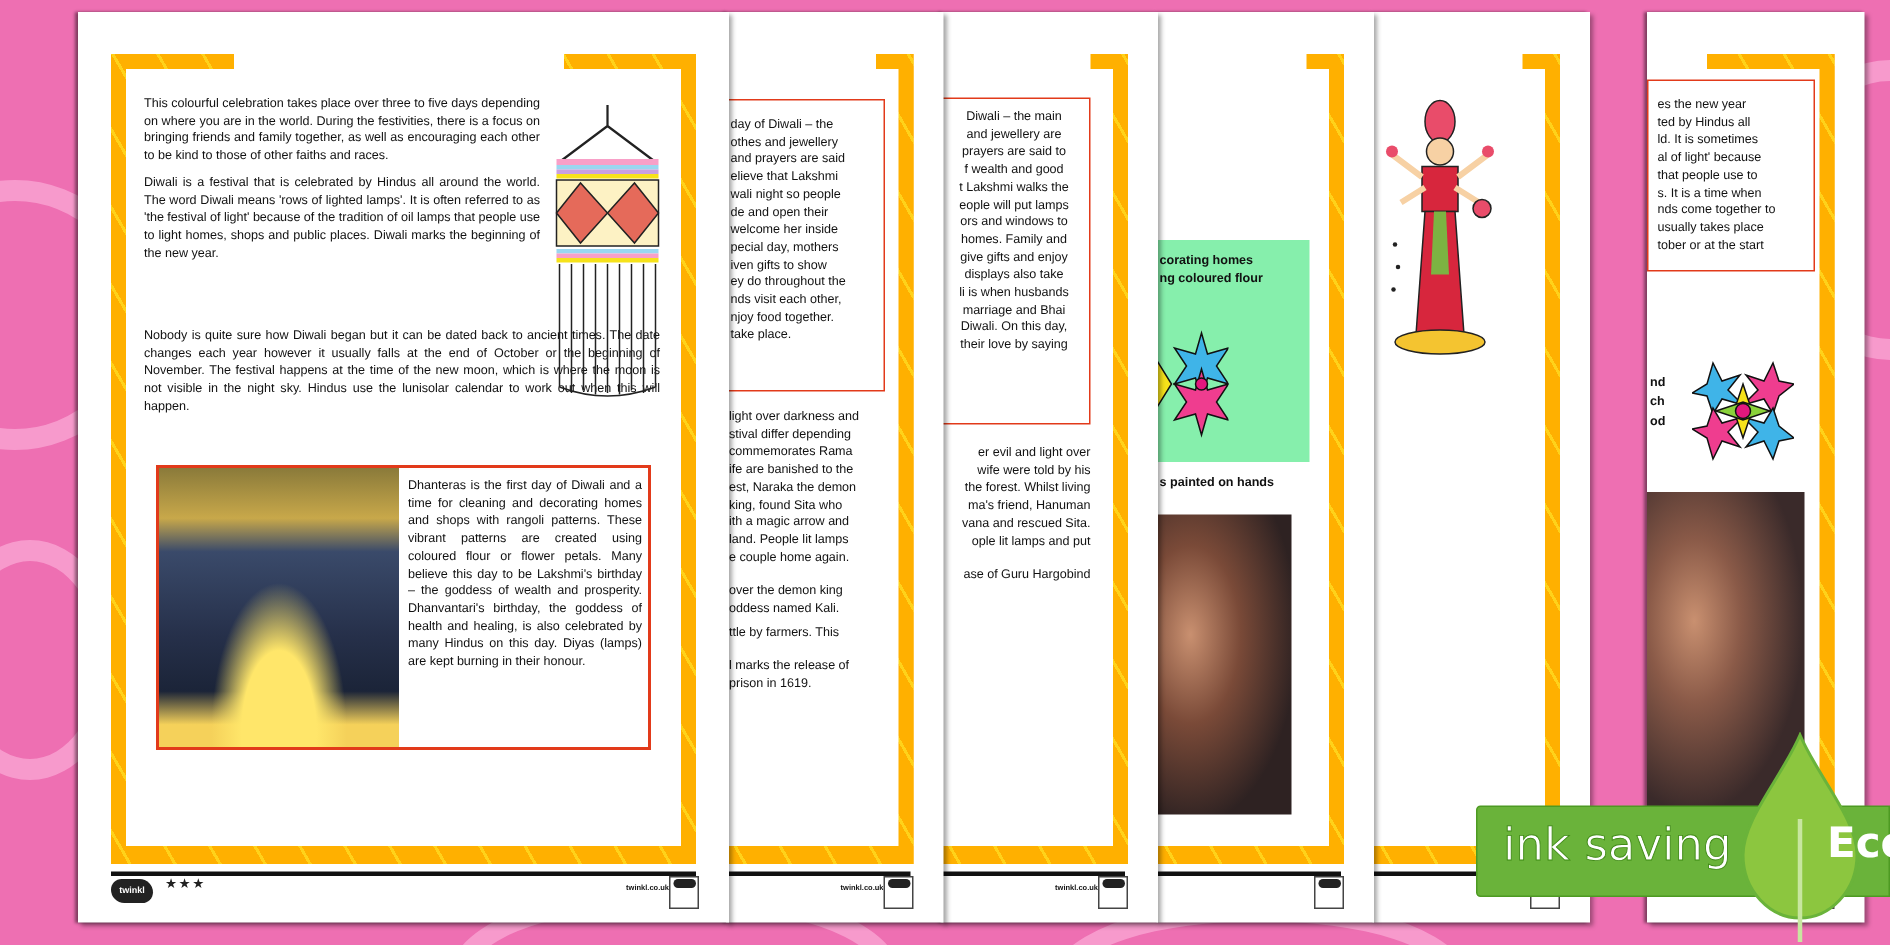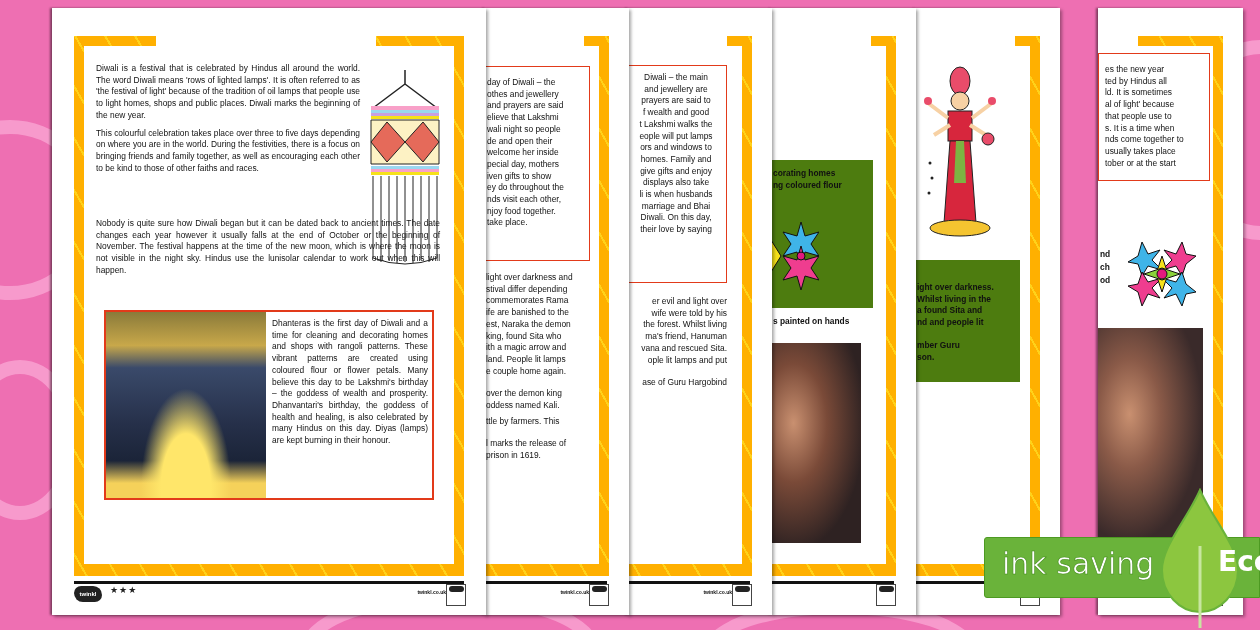--- a/index.html
+++ b/index.html
@@ -45,21 +45,21 @@
   }
   .stars { position: absolute; left: 58px; top: 577px; font-size: 9px; color: #222; letter-spacing: 1px; }
   .site { position: absolute; right: 40px; top: 581px; font-family: "Liberation Sans", sans-serif; font-size: 5px; font-weight: bold; color: #111; }
   .badge {
     position: absolute; right: 20px; top: 576px; width: 20px; height: 22px;
     border: 1px solid #444; background: #fff; font-size: 4px; text-align: center;
     font-family: "Liberation Sans", sans-serif; line-height: 6px; padding-top: 1px;
   }
   .badge .cloud { display: block; margin: 0 auto; width: 15px; height: 6px; background: #222; border-radius: 4px; }
   .red-box { position: absolute; border: 1.5px solid #e23a1a; background: #fff; }
-  .peach-box { position: absolute; background: #4d7c0f; }
+  .peach-box { position: absolute; background: #86efac; }
   .eco-banner {
     position: absolute; left: 984px; top: 537px; width: 276px; height: 61px;
     background: #6ab33a; border: 1px solid #4d9a22; border-radius: 3px 0 0 3px;
   }
   .eco-text {
     position: absolute; left: 1002px; top: 546px;
     font-family: "DejaVu Sans", sans-serif; font-size: 30px; color: #fff;
     -webkit-text-stroke: 0.6px #3f8a15;
   }
   .eco-leaf { position: absolute; left: 1160px; top: 488px; width: 80px; height: 140px; }
@@ -133,31 +133,20 @@
     <circle cx="8" cy="38" r="4" fill="#e94c6a"></circle>
       <circle cx="72" cy="38" r="4" fill="#e94c6a"></circle>
     <circle cx="68" cy="76" r="6" fill="#e94c6a" stroke="#222"></circle>
     <path d="M30 78 L24 160 L56 160 L50 78 Z" fill="#d7263d" stroke="#222"></path>
     <path d="M36 78 L34 120 L46 120 L44 78 Z" fill="#7cb342"></path>
     <ellipse cx="40" cy="165" rx="30" ry="8" fill="#f4c430" stroke="#222"></ellipse>
     <circle cx="10" cy="100" r="1.5" fill="#222"></circle>
       <circle cx="12" cy="115" r="1.5" fill="#222"></circle>
       <circle cx="9" cy="130" r="1.5" fill="#222"></circle>
   </svg>
-  <div class="peach-box" style="left:0;top:252px;width:105px;height:122px;">
-    <div class="page-text" style="padding:22px 4px 0 2px;font-weight:bold;">
-      <div>ight over darkness.</div>
-      <div>Whilst living in the</div>
-      <div>a found Sita and</div>
-      <div>nd and people lit</div>
-      <div style="height:11px;"></div>
-      <div>mber Guru</div>
-      <div>son.</div>
-    </div>
-  </div>
   <div class="footer-line" style="left:0;"></div>
   <div class="badge">
       <span class="cloud"></span>
     </div>
 </div>
 
 <div class="page" style="left:771px;width:145px;z-index:3;">
   <div class="orange-frame" style="left:-300px;right:20px;">
       <div class="inner"></div>
     </div>
@@ -274,22 +263,22 @@
     </div>
 </div>
 
 <div class="page" style="left:52px;width:434px;z-index:6;">
   <div class="orange-frame" style="left:22px;right:22px;">
       <div class="inner"></div>
     </div>
   <div class="title-gap" style="left:104px;width:220px;"></div>
 
   <div class="page-text" style="position:absolute;left:44px;top:55px;width:264px;">
+    <p>This colourful celebration takes place over three to five days depending on where you are in the world. During the festivities, there is a focus on bringing friends and family together, as well as encouraging each other to be kind to those of other faiths and races.</p>
     <p>Diwali is a festival that is celebrated by Hindus all around the world. The word Diwali means 'rows of lighted lamps'. It is often referred to as 'the festival of light' because of the tradition of oil lamps that people use to light homes, shops and public places. Diwali marks the beginning of the new year.</p>
-    <p>This colourful celebration takes place over three to five days depending on where you are in the world. During the festivities, there is a focus on bringing friends and family together, as well as encouraging each other to be kind to those of other faiths and races.</p>
   </div>
   <div class="page-text" style="position:absolute;left:44px;top:210px;width:344px;">
     <p style="text-indent:0;">Nobody is quite sure how Diwali began but it can be dated back to ancient times. The date changes each year however it usually falls at the end of October or the beginning of November. The festival happens at the time of the new moon, which is where the moon is not visible in the night sky. Hindus use the lunisolar calendar to work out when this will happen.</p>
   </div>
 
   <svg style="position:absolute;left:315px;top:62px;" width="76" height="196" viewBox="0 0 76 196">
     <path d="M38 0 L38 14 M38 14 L6 38 M38 14 L70 38" stroke="#222" stroke-width="1.5" fill="none"></path>
     <rect x="4" y="36" width="68" height="4" fill="#f8a0c8"></rect>
     <rect x="4" y="40" width="68" height="3" fill="#9ad7f0"></rect>
     <rect x="4" y="43" width="68" height="3" fill="#c9a0e0"></rect>

